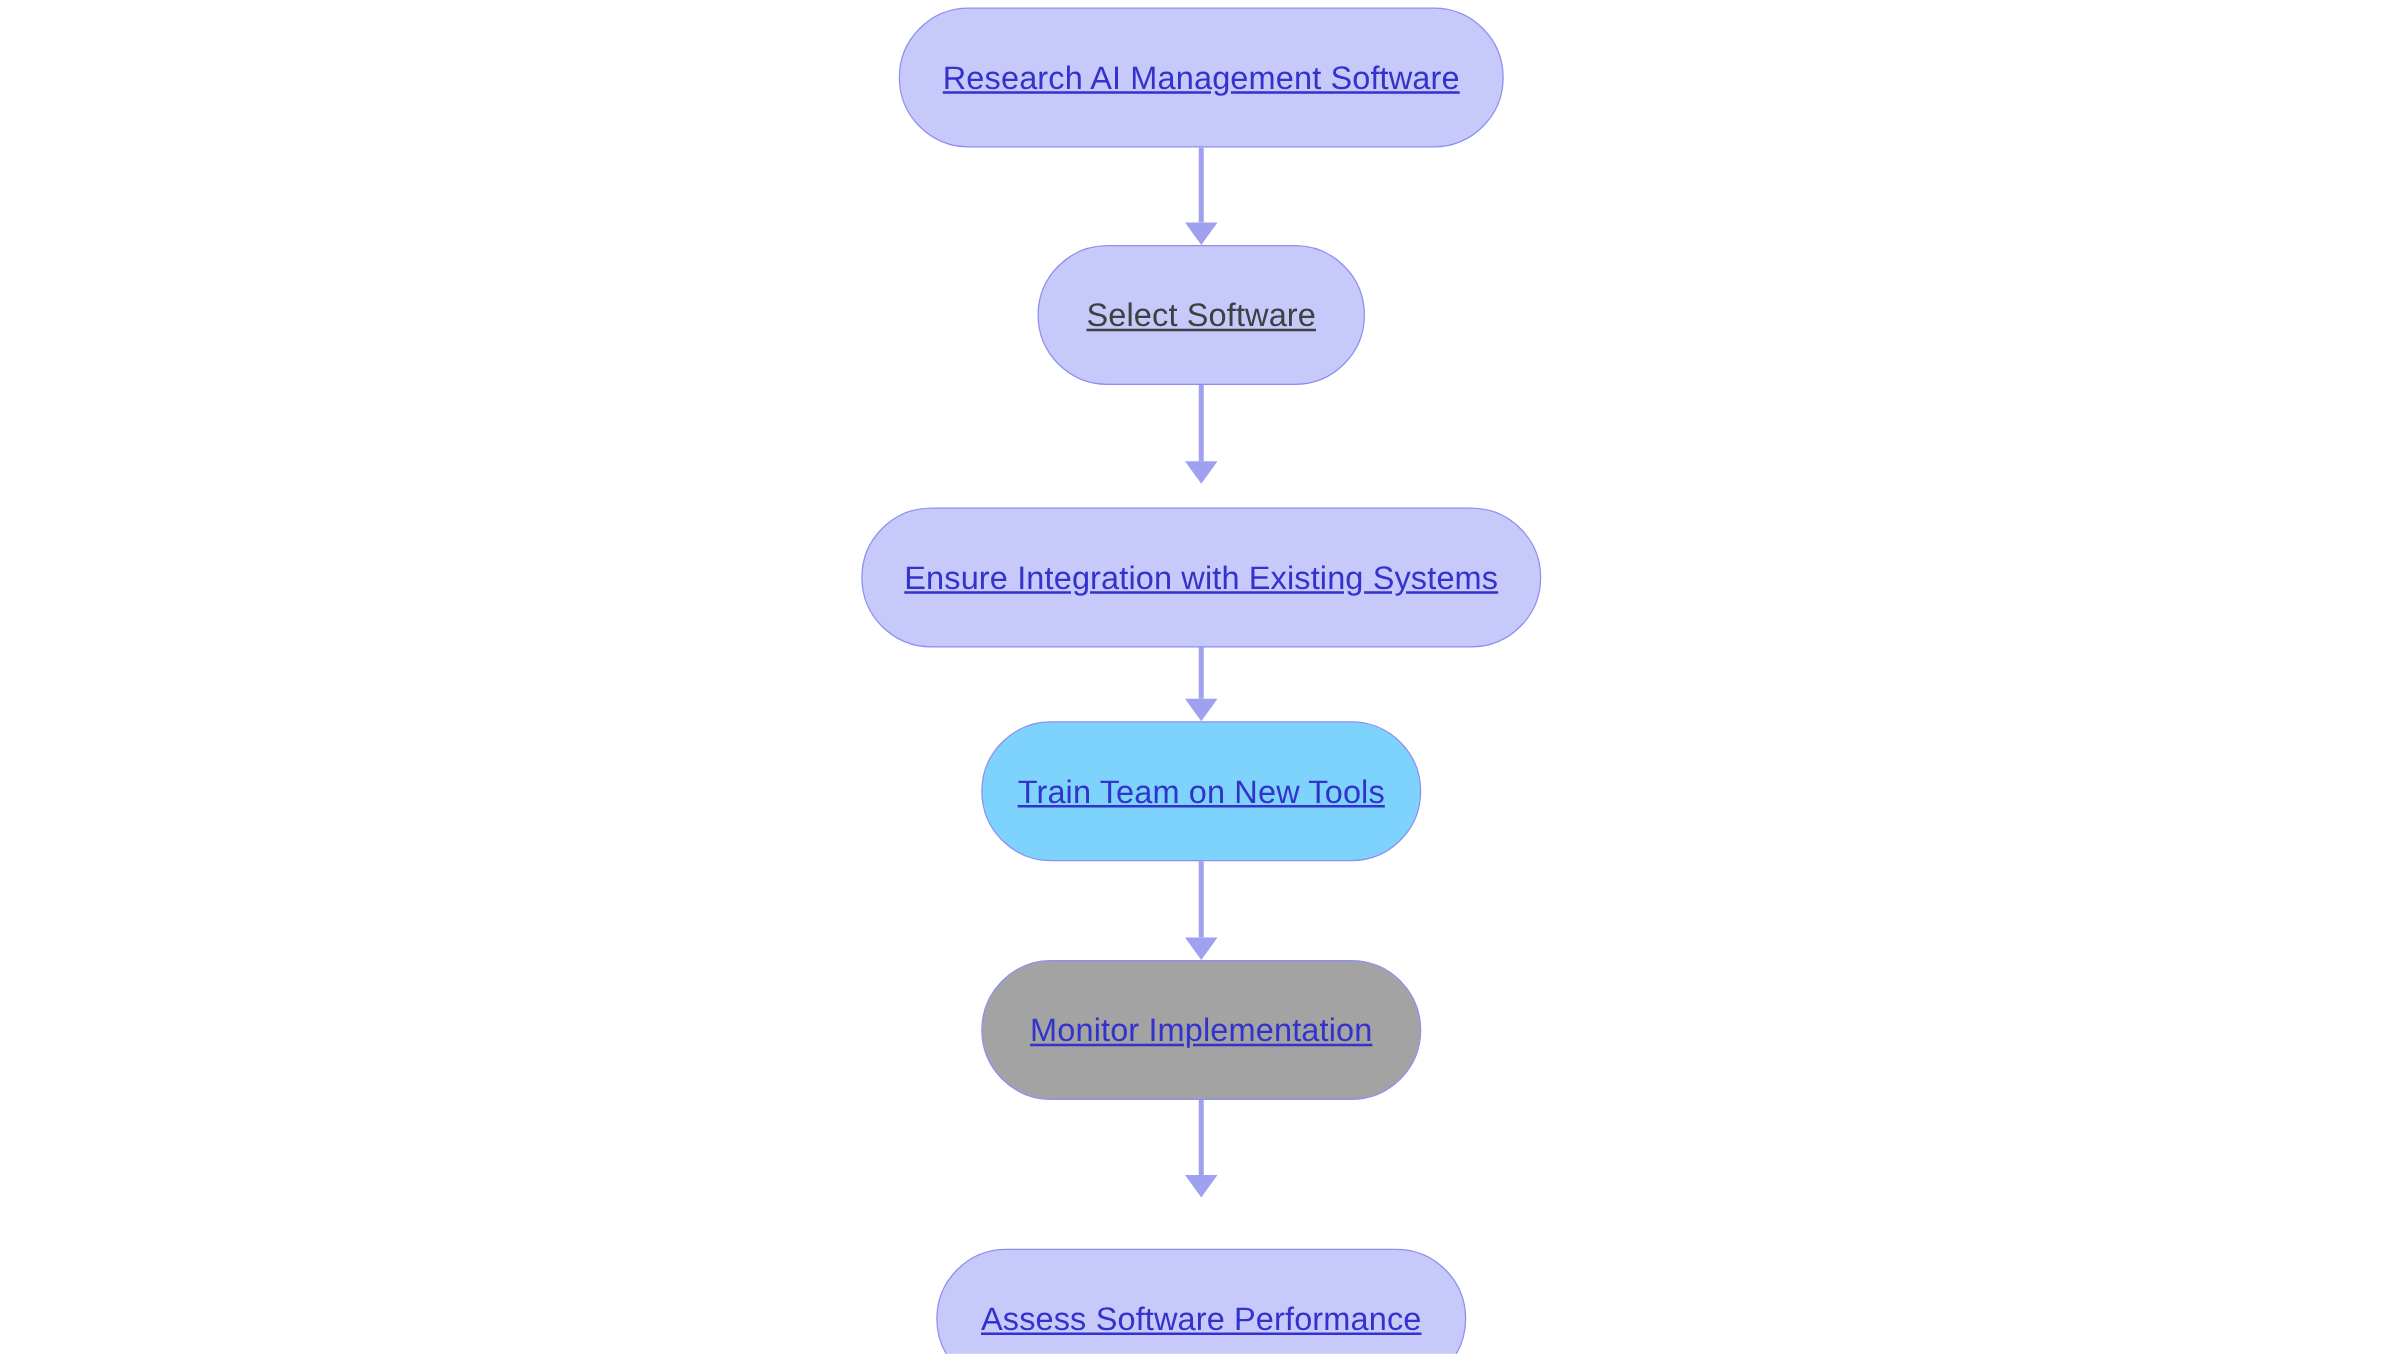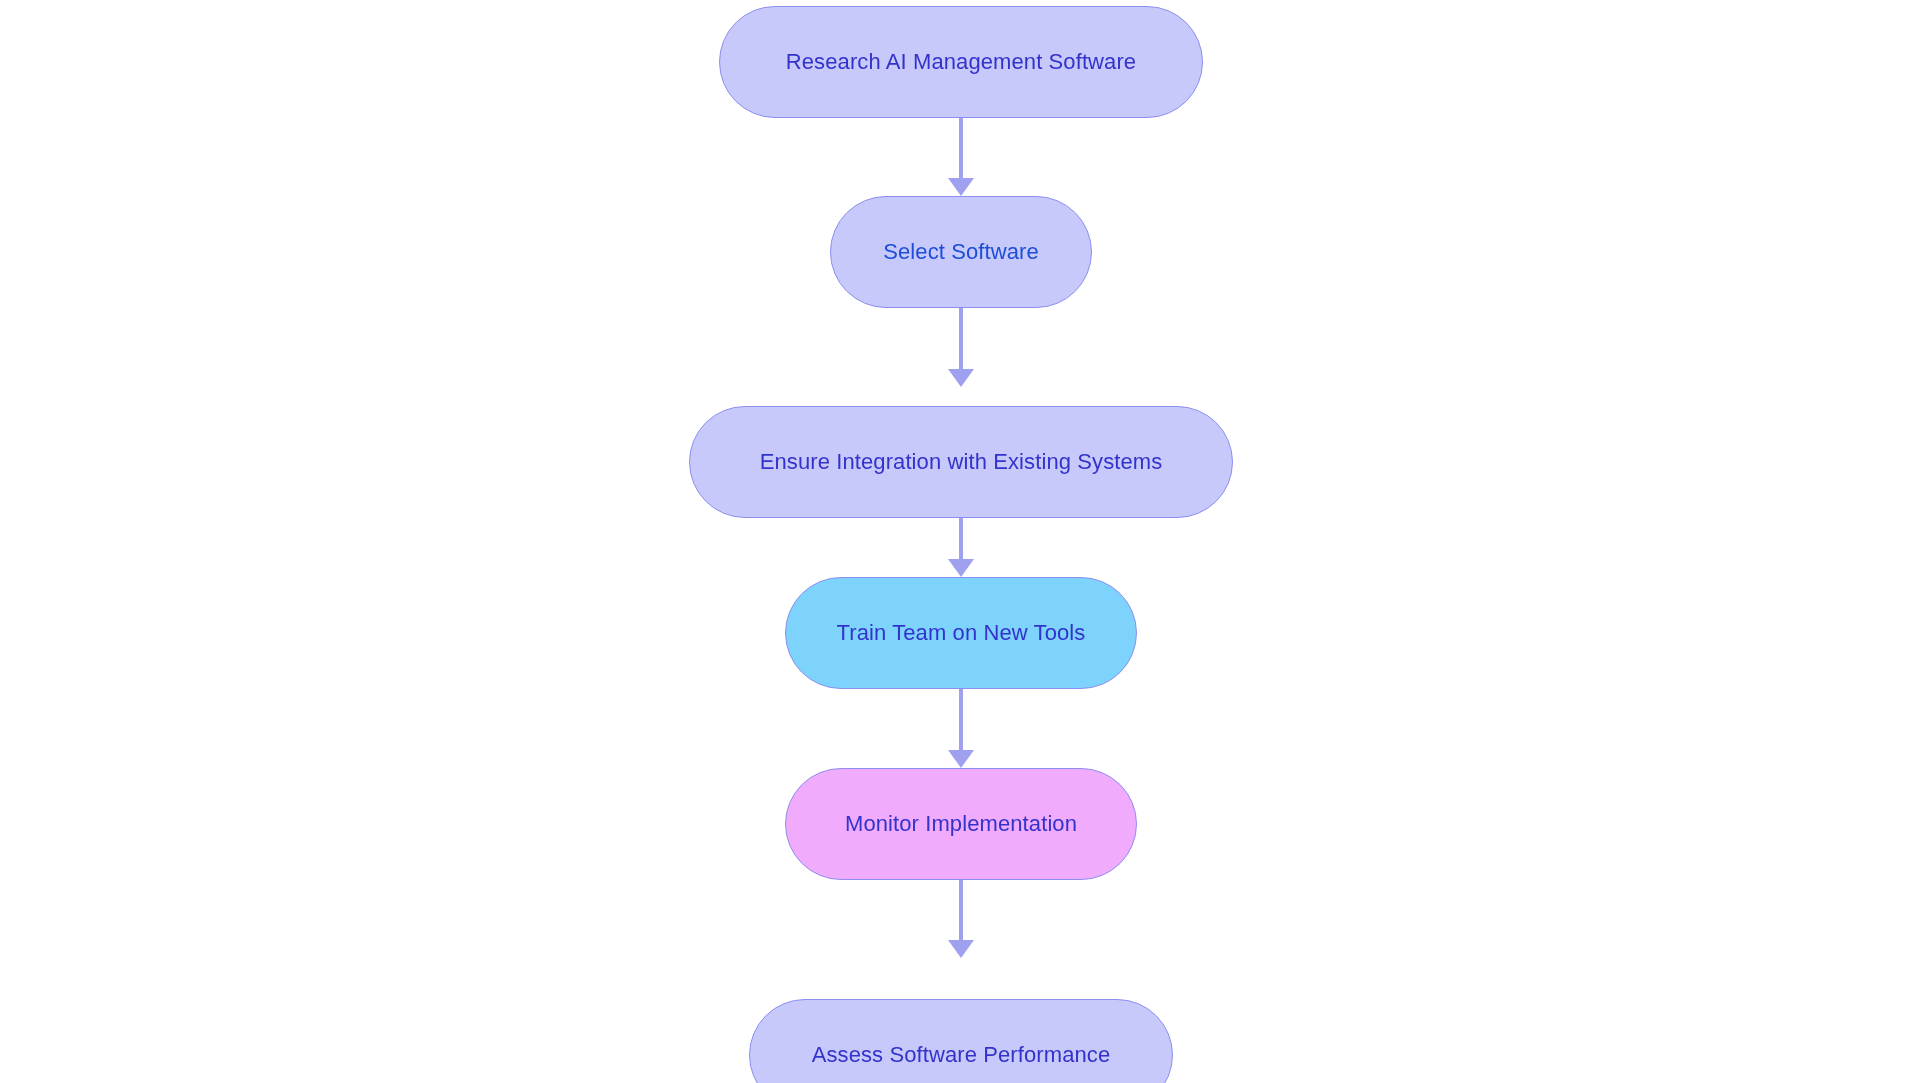--- a/index.html
+++ b/index.html
@@ -49,26 +49,27 @@
     justify-content: center;
     background: #c7c9fa;
     border: 1.5px solid #8d8ff0;
     border-radius: 999px;
     height: 112px;
     transform: translateX(-50%);
   }
 
   .flow-node-label {
     color: #3333cc;
-    font-size: 22px;
+    font-size: 26px;
     font-weight: 400;
     letter-spacing: 0.1px;
     line-height: 1;
     white-space: nowrap;
     font-family: "Liberation Sans", "DejaVu Sans", sans-serif;
+    text-decoration: underline;
   }
 </style>
 </head>
 <body style="background: rgb(255, 255, 255);">
 
 <div id="flowchart-canvas">
 
   <svg id="connector-layer" width="1920" height="1083" viewBox="0 0 1920 1083" xmlns="http://www.w3.org/2000/svg">
     <g>
       <line x1="961" y1="118" x2="961" y2="178" stroke="#9fa0f0" stroke-width="4"></line>
@@ -92,32 +93,32 @@
     </g>
   </svg>
 
   <div id="node-layer">
 
     <div class="flow-node" style="left: 961px; top: 6px; width: 484px; height: 112px; background: rgb(199, 201, 250); border-color: rgb(141, 143, 240);">
       <span class="flow-node-label" style="color: rgb(51, 51, 204);">Research AI Management Software</span>
     </div>
 
     <div class="flow-node" style="left: 961px; top: 196px; width: 262px; height: 112px; background: rgb(199, 201, 250); border-color: rgb(141, 143, 240);">
-      <span class="flow-node-label" style="color: #1d4ed8;">Select Software</span>
+      <span class="flow-node-label" style="color: #404040;">Select Software</span>
     </div>
 
     <div class="flow-node" style="left: 961px; top: 406px; width: 544px; height: 112px; background: rgb(199, 201, 250); border-color: rgb(141, 143, 240);">
       <span class="flow-node-label" style="color: rgb(51, 51, 204);">Ensure Integration with Existing Systems</span>
     </div>
 
     <div class="flow-node" style="left: 961px; top: 577px; width: 352px; height: 112px; background: #7dd3fc; border-color: rgb(141, 143, 240);">
       <span class="flow-node-label" style="color: rgb(51, 51, 204);">Train Team on New Tools</span>
     </div>
 
-    <div class="flow-node" style="left: 961px; top: 768px; width: 352px; height: 112px; background: #f0abfc; border-color: rgb(141, 143, 240);">
+    <div class="flow-node" style="left: 961px; top: 768px; width: 352px; height: 112px; background: #a3a3a3; border-color: rgb(141, 143, 240);">
       <span class="flow-node-label" style="color: rgb(51, 51, 204);">Monitor Implementation</span>
     </div>
 
     <div class="flow-node" style="left: 961px; top: 958px; width: 424px; height: 112px; background: rgb(199, 201, 250); border-color: rgb(141, 143, 240); margin-top: 41px;">
       <span class="flow-node-label" style="color: rgb(51, 51, 204);">Assess Software Performance</span>
     </div>
 
   </div>
 </div>
 

